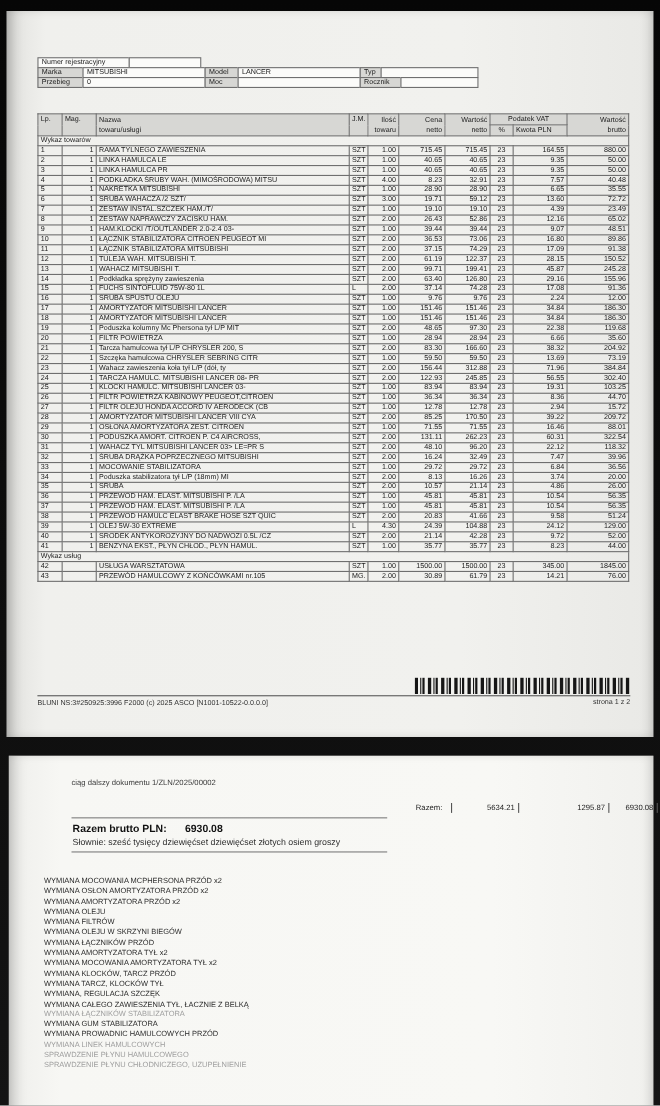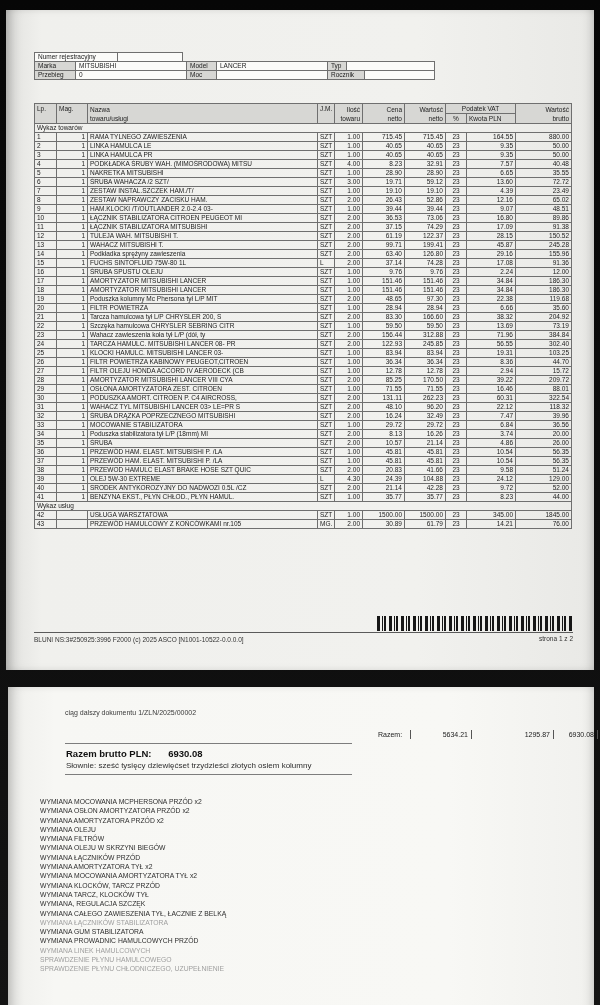--- a/index.html
+++ b/index.html
@@ -759,21 +759,21 @@
     <span class="tv" id="t-net">5634.21</span>
     <span class="tv" id="t-vat">1295.87</span>
     <span class="tv" id="t-gross">6930.08</span>
   </div>
 
   <div id="rule-top"></div>
   <div id="gross-line">
     <span>Razem brutto PLN:</span>
     <span class="gv">6930.08</span>
   </div>
-  <div id="in-words">Słownie: sześć tysięcy dziewięćset trzydzieści złotych  osiem kolumny</div>
+  <div id="in-words">Słownie: sześć tysięcy dziewięćset dziewięćset złotych  osiem groszy</div>
   <div id="rule-bottom"></div>
 
   <div id="worklist">
       <div>WYMIANA MOCOWANIA MCPHERSONA PRZÓD x2</div>
       <div>WYMIANA OSŁON AMORTYZATORA PRZÓD x2</div>
       <div>WYMIANA AMORTYZATORA PRZÓD x2</div>
       <div>WYMIANA OLEJU</div>
       <div>WYMIANA FILTRÓW</div>
       <div>WYMIANA OLEJU W SKRZYNI BIEGÓW</div>
       <div>WYMIANA ŁĄCZNIKÓW PRZÓD</div>

